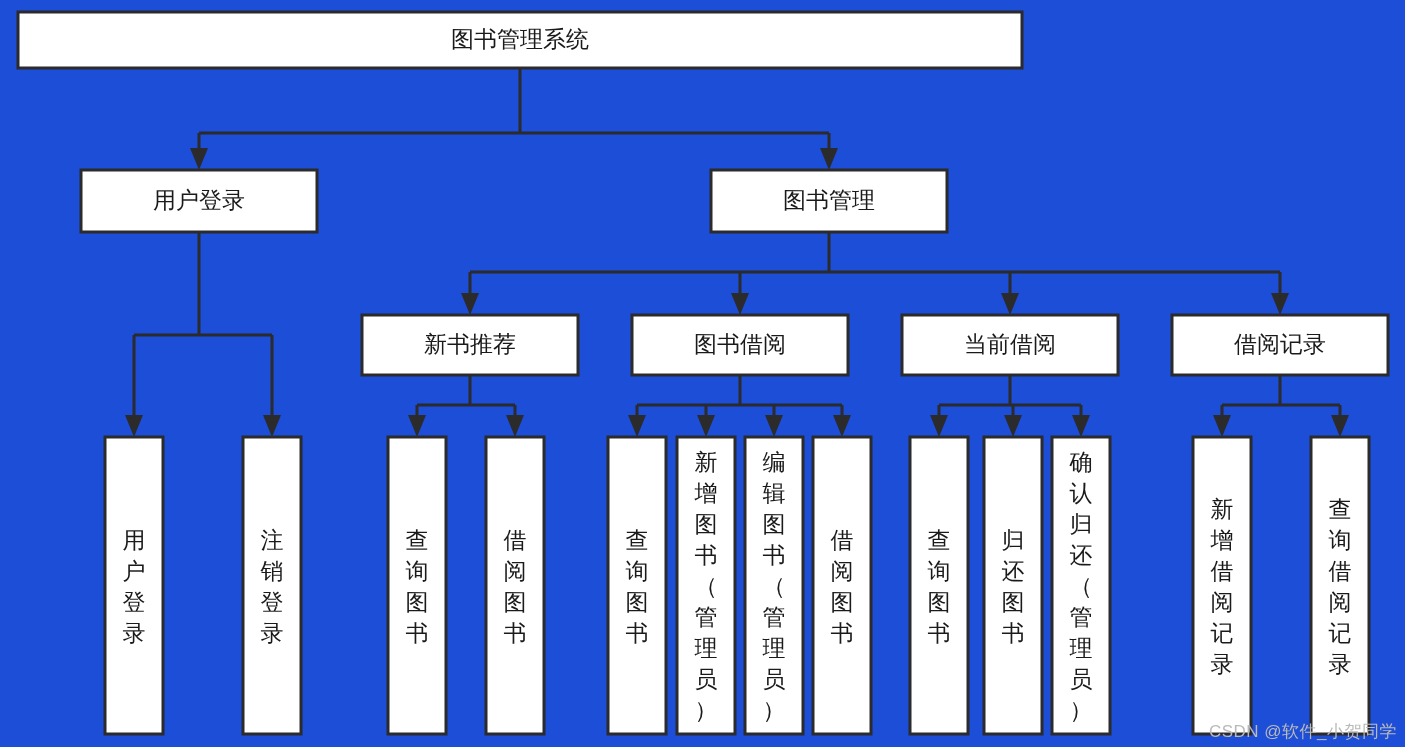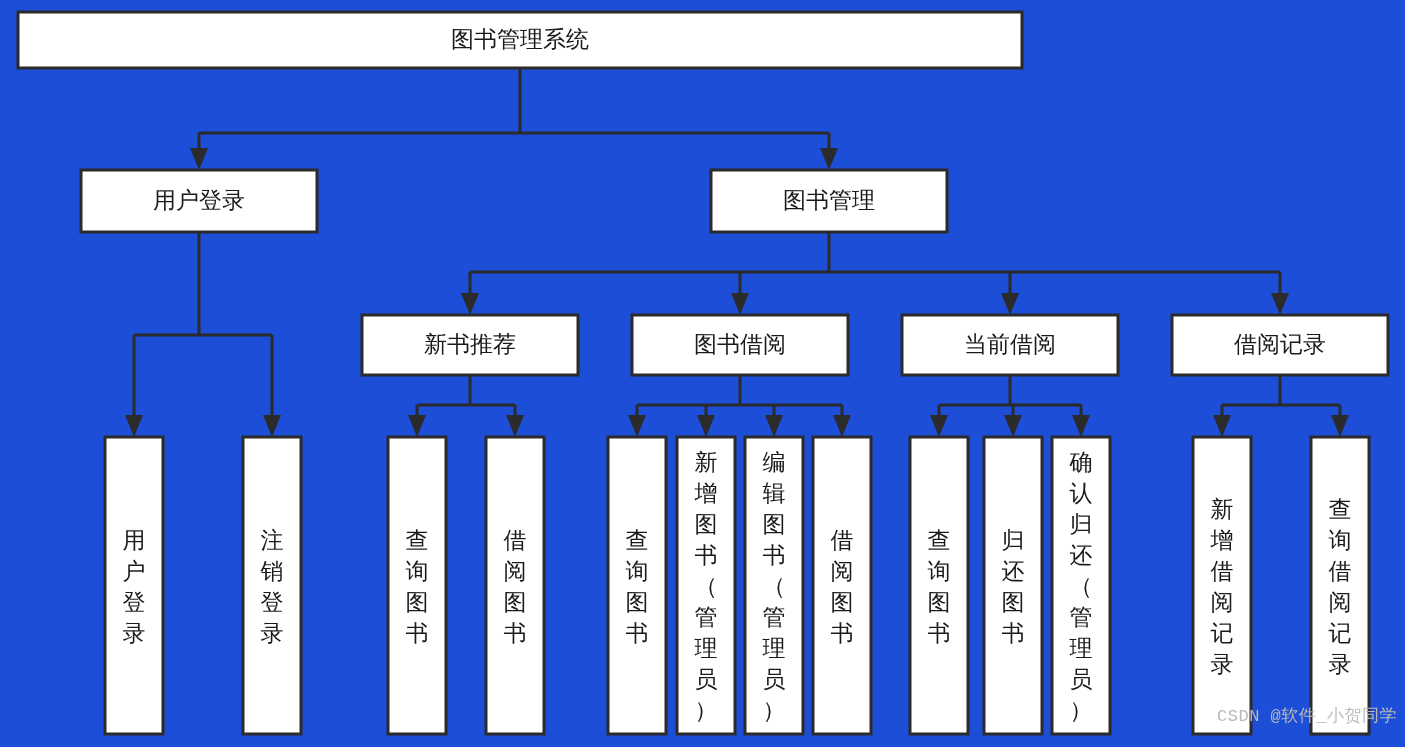--- a/index.html
+++ b/index.html
@@ -48,22 +48,22 @@
   }
   .node-label-v {
     font-family: "Liberation Sans", "DejaVu Sans", sans-serif;
     font-size: 23px;
     fill: #1a1a1a;
     text-anchor: middle;
   }
   .watermark {
     position: absolute;
     right: 8px;
-    bottom: 20px;
-    font-family: Liberation Mono, monospace;
+    bottom: 4px;
+    font-family: Liberation Sans, sans-serif;
     font-size: 17px;
     color: #b9b9b9;
     letter-spacing: 0.5px;
     white-space: nowrap;
     user-select: none;
   }
 </style>
 </head>
 <body>
 

